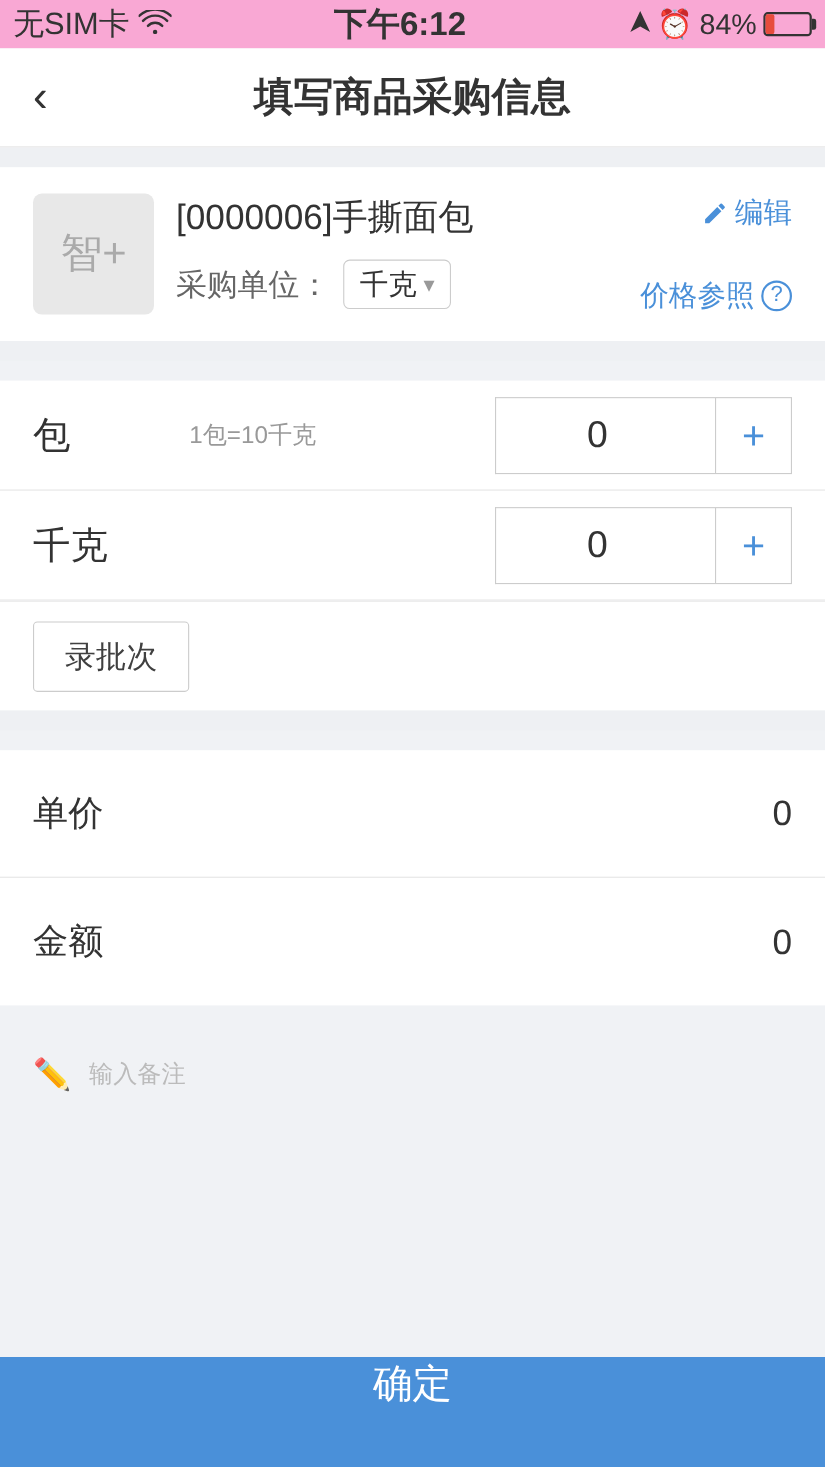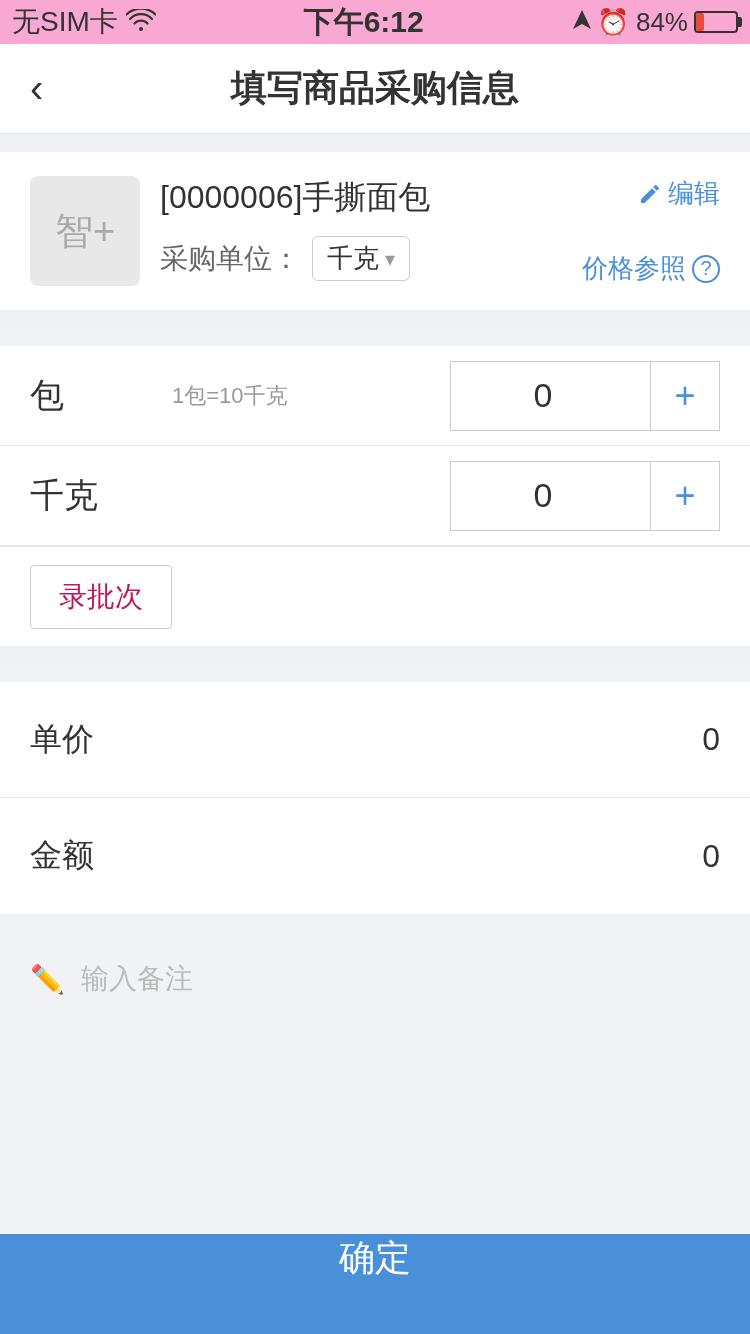--- a/index.html
+++ b/index.html
@@ -234,21 +234,21 @@
     }
     .summary-text {
       font-size: 30px;
       color: #333;
     }
     .batch-btn {
       border: 1px solid #ccc;
       background: #fff;
       padding: 12px 28px;
       font-size: 28px;
-      color: #be185d;
+      color: #404040;
       border-radius: 4px;
       cursor: pointer;
     }
 
     
     .price-section {
       background: #fff;
       margin-top: 18px;
     }
     .price-row {
@@ -279,21 +279,21 @@
       display: flex;
       align-items: center;
       gap: 16px;
       min-height: 80px;
     }
     .pencil-icon {
       font-size: 28px;
       color: #aaa;
     }
     .notes-placeholder {
-      font-size: 28px;
+      font-size: 22px;
       color: #bbb;
     }
 
     
     .main-content {
       min-height: 900px;
       background: #f0f2f5;
     }
 
     

